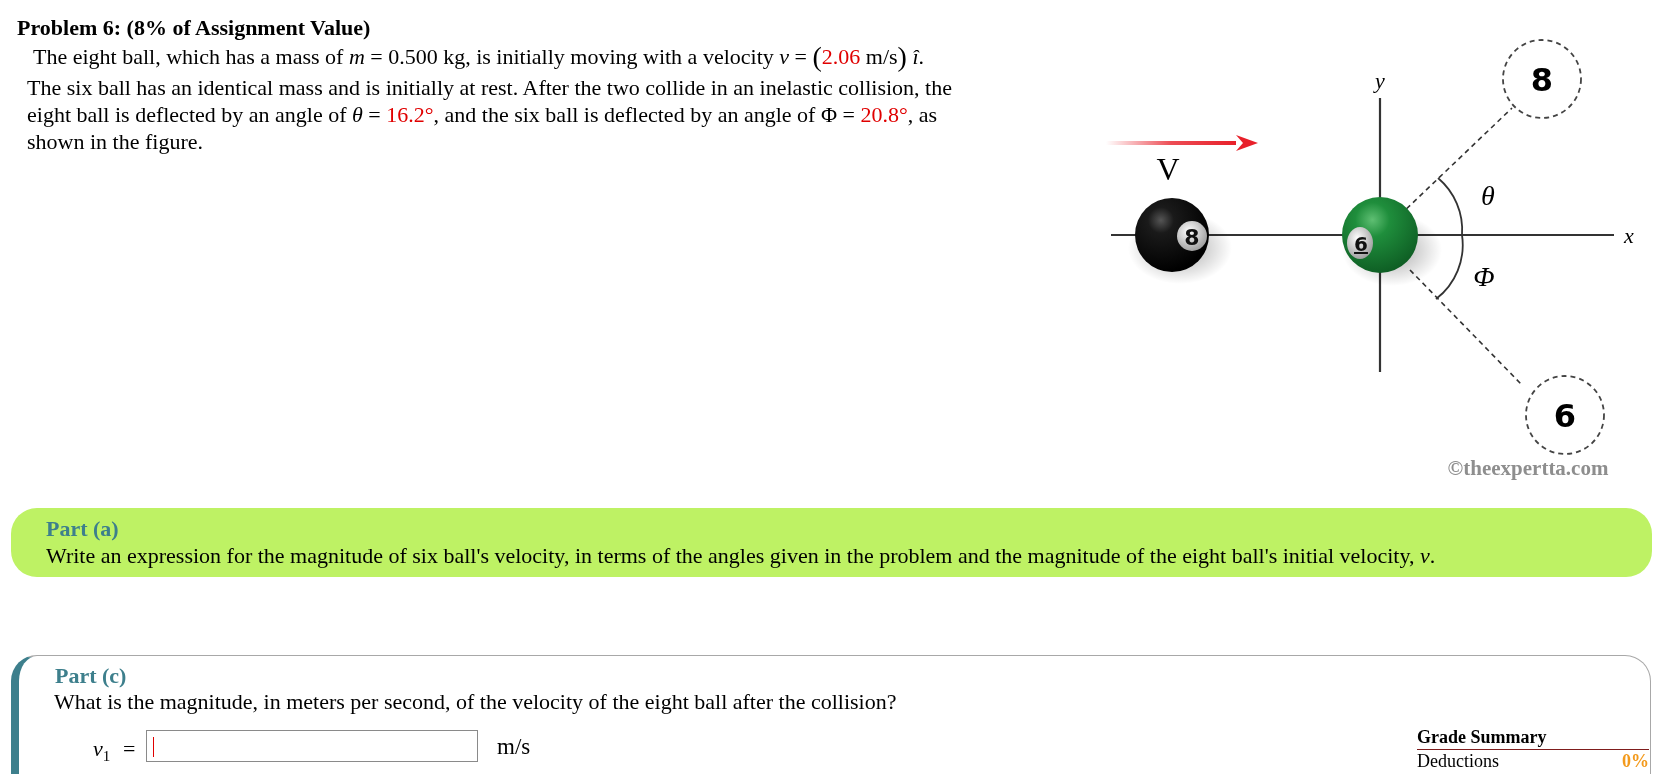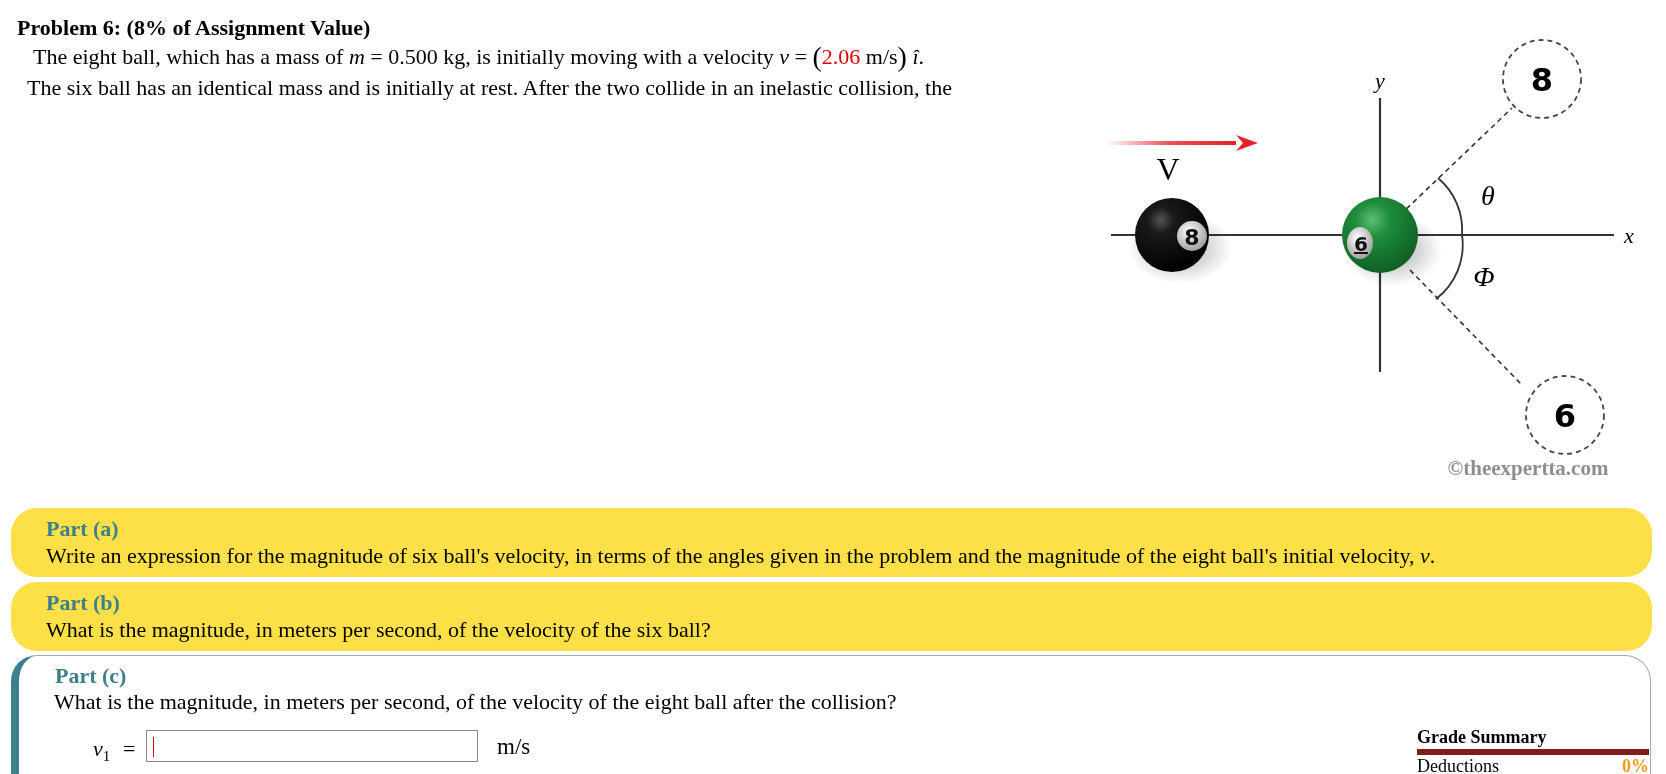--- a/index.html
+++ b/index.html
@@ -27,21 +27,21 @@
     .math-i { font-style: italic; }
     .red { color: #e00000; }
     .paren { font-size: 28px; vertical-align: -2px; }
 
     
     .diagram { position: absolute; left: 1100px; top: 20px; width: 566px; height: 470px; }
 
     
     .part {
       position: absolute; left: 11px; width: 1641px;
-      background: #fde047; border-radius: 26px;
+      background: #bef264; border-radius: 26px;
     }
     .part-a { top: 508px; height: 69px; }
     .part-b { top: 582px; height: 69px; }
     .part-label {
       position: absolute; left: 35px; top: 8px;
       font-size: 22px; font-weight: bold; color: #3d7f8c; line-height: 26px;
     }
     .part-question {
       position: absolute; left: 35px; top: 35px;
       font-size: 22px; line-height: 26px; white-space: nowrap;
@@ -72,36 +72,38 @@
       position: absolute; left: 6px; top: 6px; width: 1px; height: 20px; background: #e00000;
     }
     .answer-unit { position: absolute; left: 414px; top: 4px; font-size: 23px; }
 
     .grade-summary {
       position: absolute; left: 1398px; top: 70px; width: 232px;
       font-size: 18px;
     }
     .grade-title {
       font-weight: bold; font-size: 18px; line-height: 22px;
-      border-bottom: 6px solid #7f1d1d; padding-bottom: 1px;
+      border-bottom: 1px solid #7f1d1d; padding-bottom: 1px;
     }
     .grade-row { display: flex; justify-content: space-between; line-height: 23px; }
     .grade-row .val { font-weight: bold; }
     .grade-row .val.orange { color: #f39a1c; }
   </style>
 </head>
 <body>
 
 <div class="page">
 
   <div class="problem-title">Problem 6: (8% of Assignment Value)</div>
 
   <div class="problem-text">
     <span class="line first"><span>The eight ball, which has a mass of </span><span class="math-i">m</span><span> = 0.500 kg, is initially moving with a velocity </span><span class="math-i">v</span><span> = </span><span class="paren">(</span><span class="red">2.06</span><span> m/s</span><span class="paren">)</span> <span class="math-i">î</span><span>.</span></span>
     <span class="line">The six ball has an identical mass and is initially at rest. After the two collide in an inelastic collision, the</span>
+    <span class="line"><span>eight ball is deflected by an angle of </span><span class="math-i">θ</span><span> = </span><span class="red">16.2°</span><span>, and the six ball is deflected by an angle of </span><span>Φ</span><span> = </span><span class="red">20.8°</span><span>, as</span></span>
+    <span class="line">shown in the figure.</span>
   </div>
 
   <svg class="diagram" viewBox="1100 20 566 470" width="566" height="470">
     <defs>
       <linearGradient id="arrowGrad" x1="0" x2="1" y1="0" y2="0">
         <stop offset="0" stop-color="#e8202a" stop-opacity="0"></stop>
         <stop offset="0.5" stop-color="#e8202a" stop-opacity="0.8"></stop>
         <stop offset="1" stop-color="#e8202a" stop-opacity="1"></stop>
       </linearGradient>
       <radialGradient id="blackBall" cx="0.35" cy="0.3" r="0.7">
@@ -164,24 +166,20 @@
     </g>
 
     <text x="1528" y="475" font-family="Liberation Serif, serif" font-size="21" font-weight="bold" fill="#8e8e8e" text-anchor="middle">©theexpertta.com</text>
   </svg>
 
   <div class="part part-a">
     <div class="part-label">Part (a)</div>
     <div class="part-question"><span>Write an expression for the magnitude of six ball's velocity, in terms of the angles given in the problem and the magnitude of the eight ball's initial velocity, </span><span class="math-i">v</span><span>.</span></div>
   </div>
 
-  <div class="part part-b">
-    <div class="part-label">Part (b)</div>
-    <div class="part-question">What is the magnitude, in meters per second, of the velocity of the six ball?</div>
-  </div>
 
   <div class="part-c">
     <div class="part-label">Part (c)</div>
     <div class="part-question">What is the magnitude, in meters per second, of the velocity of the eight ball after the collision?</div>
 
     <div class="answer-row">
       <span class="answer-var"><span>v</span><sub>1</sub></span>
       <span class="answer-eq">=</span>
       <div class="answer-input">
         <span class="caret"></span>

